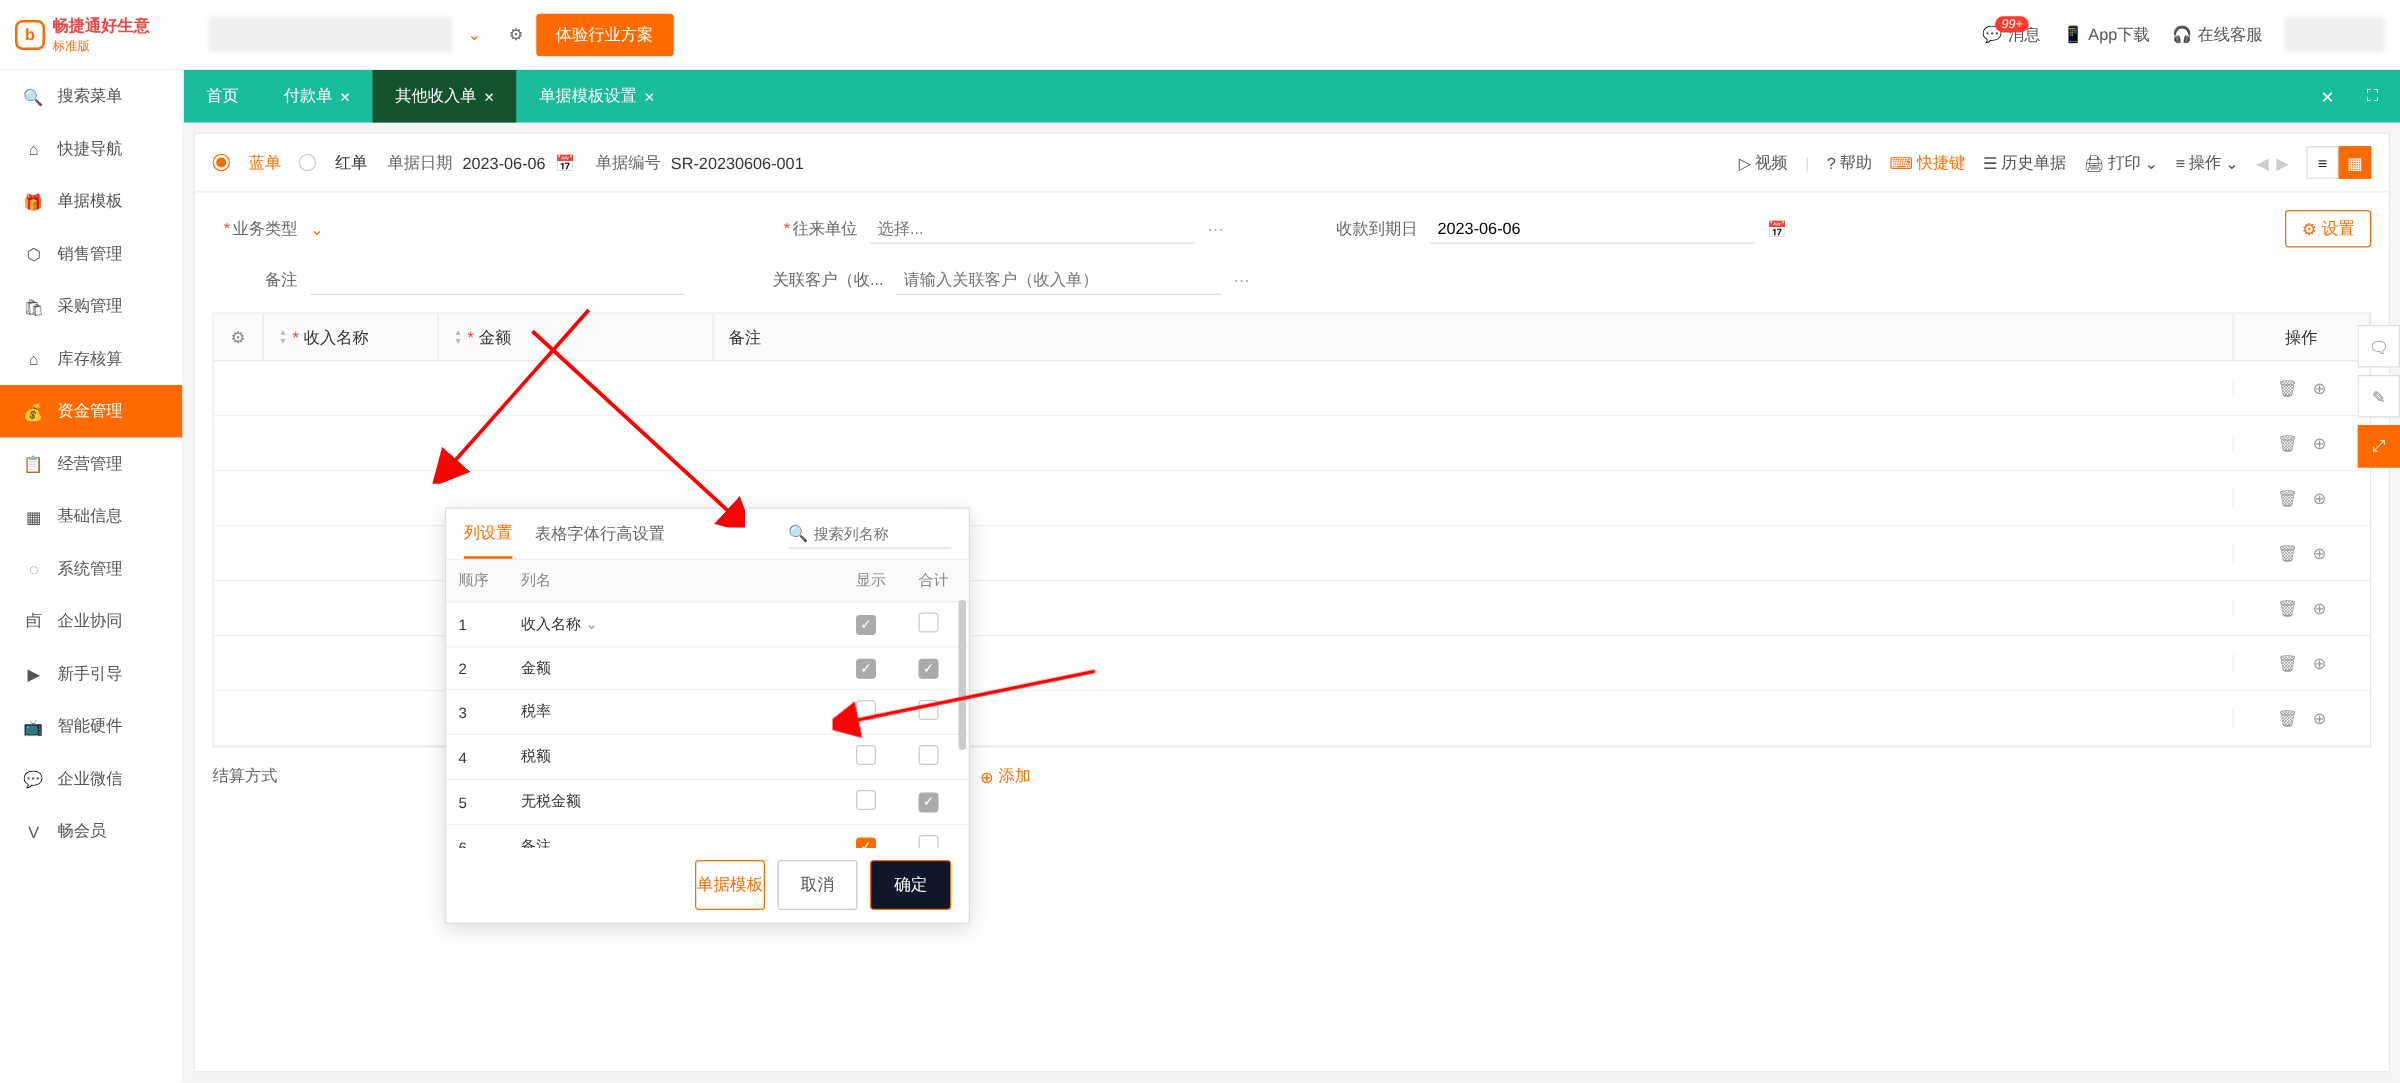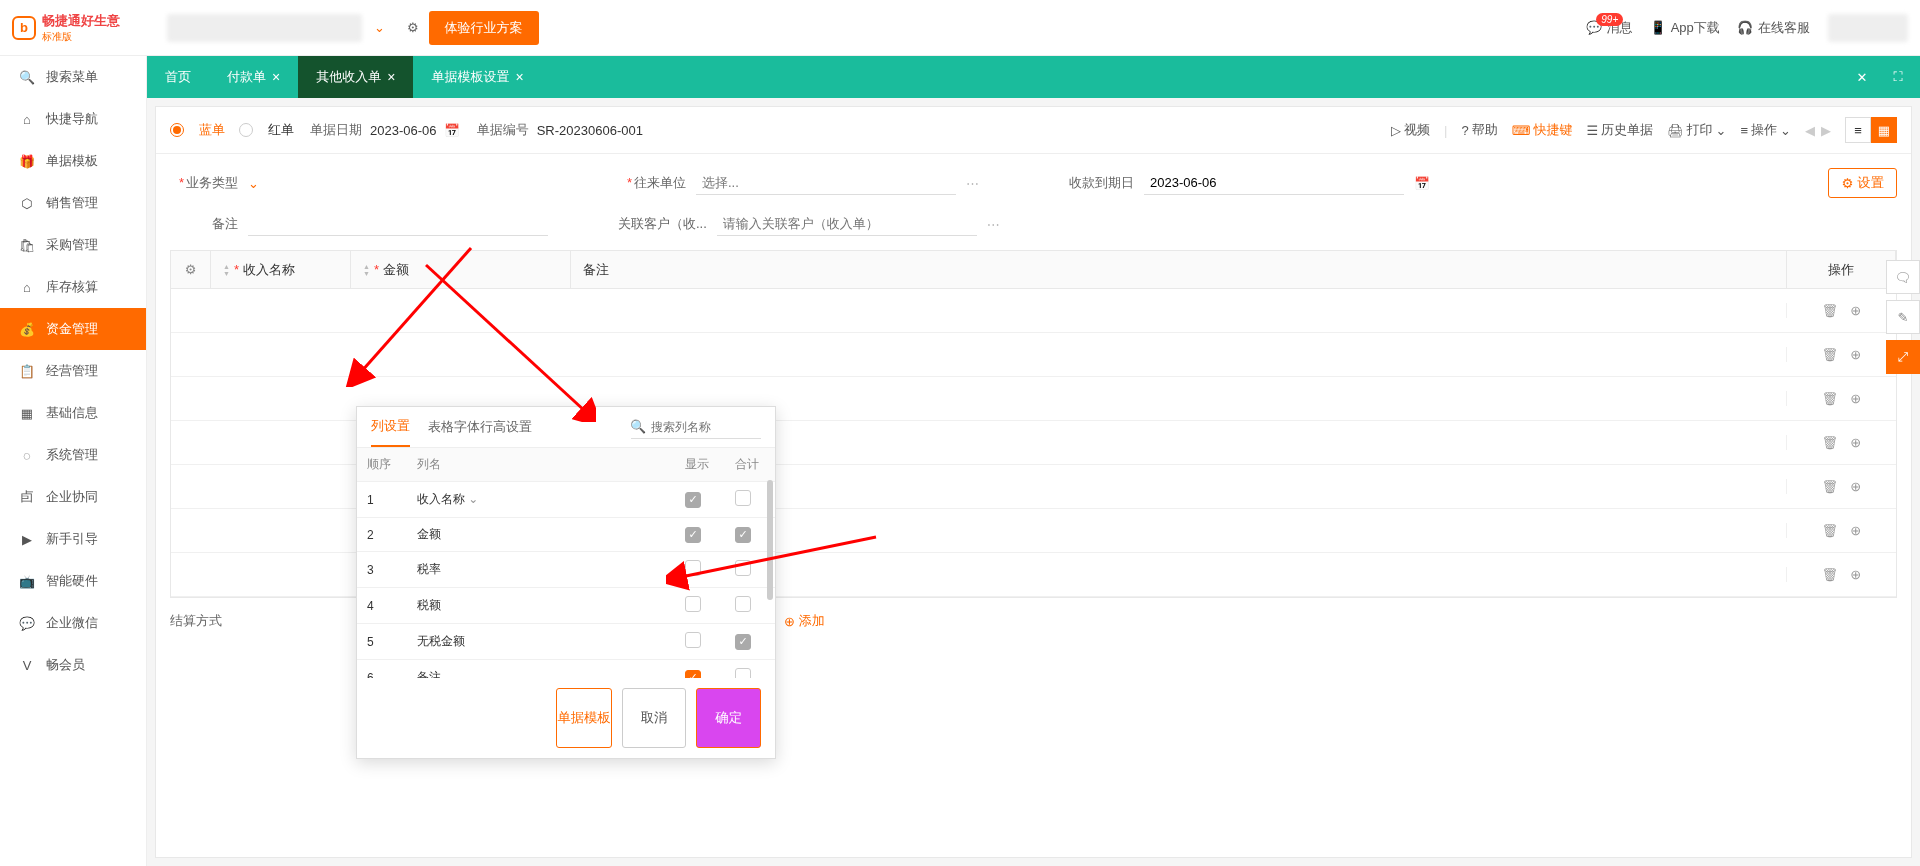--- a/index.html
+++ b/index.html
@@ -99,21 +99,21 @@
 .ptable th { color: #888; font-weight: normal; background: #fafafa; }
 .col-order { width: 50px; text-align: center; }
 .col-show, .col-sum { width: 50px; text-align: center; }
 .chk { width: 16px; height: 16px; border: 1px solid #ccc; border-radius: 3px; display: inline-flex; align-items: center; justify-content: center; }
 .chk.on { background: #aaa; border-color: #aaa; color: #fff; }
 .chk.orange { background: #ff6a00; border-color: #ff6a00; color: #fff; }
 .chk.on::after, .chk.orange::after { content: "✓"; font-size: 11px; }
 .popup-footer { display: flex; justify-content: flex-end; gap: 10px; padding: 10px 14px; }
 .btn-outline-orange { border: 1px solid #ff6a00; background: #fff; color: #ff6a00; padding: 6px 0; border-radius: 3px; cursor: pointer; }
 .btn-plain { border: 1px solid #ccc; background: #fff; color: #555; padding: 6px 18px; border-radius: 3px; cursor: pointer; }
-.btn-orange { border: 1px solid #ff6a00; background: #d946ef; color: #fff; padding: 20px 18px; border-radius: 3px; cursor: pointer; }
+.btn-orange { border: 1px solid #ff6a00; background: #0f172a; color: #fff; padding: 10px 18px; border-radius: 3px; cursor: pointer; }
 .ptable-wrap { max-height: 230px; overflow-y: auto; position: relative; }
 .scroll-thumb { position: absolute; right: 2px; top: 32px; width: 6px; height: 120px; background: #ccc; border-radius: 3px; }
 
 
 .arrow { position: absolute; z-index: 60; pointer-events: none; }
 
 
 .right-rail { position: fixed; right: 0; top: 260px; display: flex; flex-direction: column; gap: 6px; }
 .rail-btn { width: 34px; height: 34px; background: #fff; border: 1px solid #ddd; display: flex; align-items: center; justify-content: center; cursor: pointer; color: #888; }
 .rail-btn.orange { background: #ff6a00; color: #fff; border-color: #ff6a00; }

